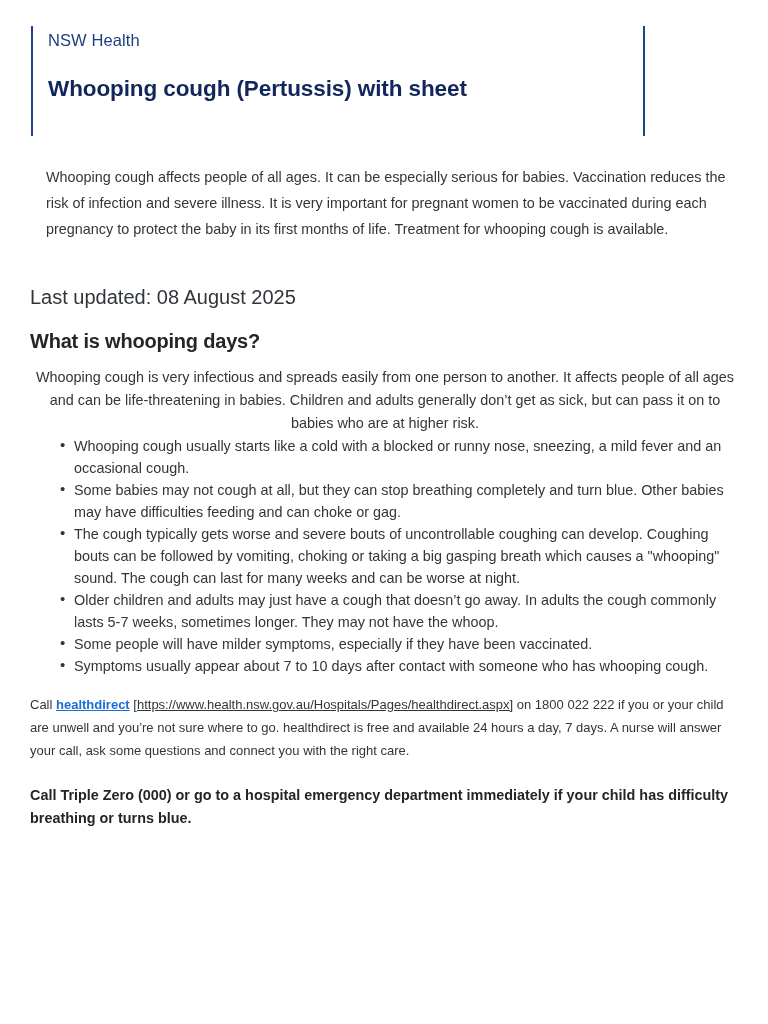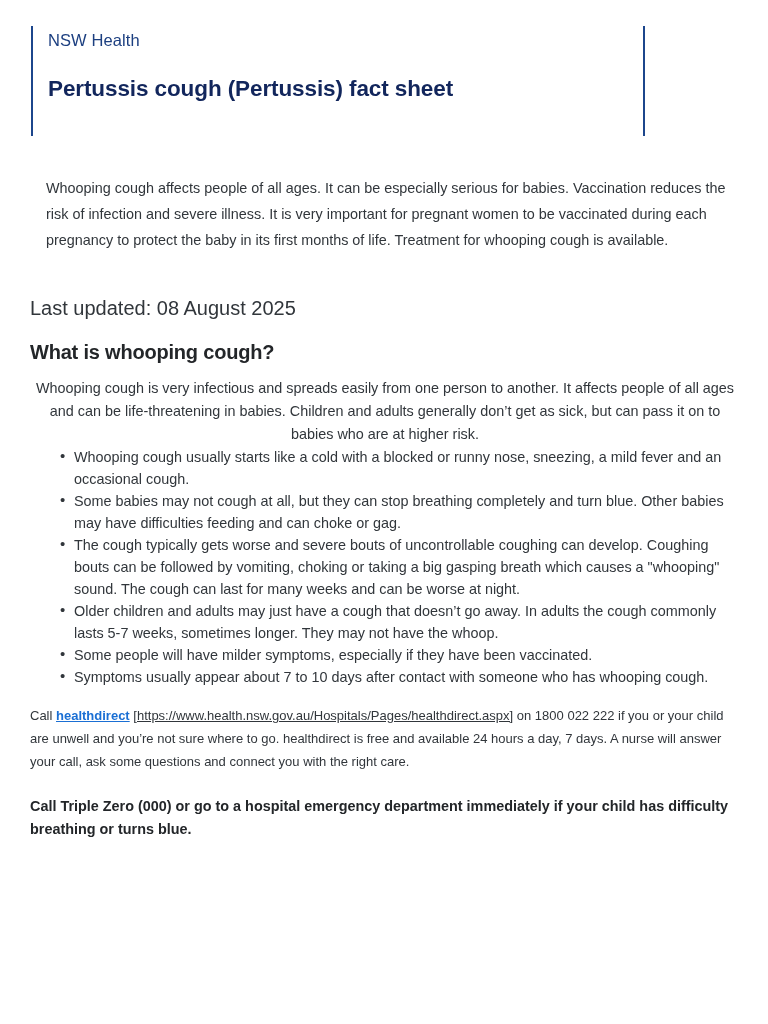--- a/index.html
+++ b/index.html
@@ -58,21 +58,21 @@
 
   
   .content {
     position: absolute;
     left: 30px;
     top: 160px;
     width: 710px;
   }
 
   .intro {
-    margin: 15px 0 0 16px;
+    margin: 4px 0 0 16px;
     width: 682px;
     font-size: 14.4px;
     line-height: 26px;
     color: #31363b;
   }
 
   .meta {
     margin-top: 44px;
     font-size: 20px;
     line-height: 22px;
@@ -146,31 +146,31 @@
   }
 </style>
 </head>
 <body>
 
 <div class="page">
 
   <div class="masthead">
     <div class="masthead-inner">
       <div class="brand">NSW Health</div>
-      <div class="doc-title">Pertussis cough (Pertussis) fact sheet</div>
+      <div class="doc-title">Whooping cough (Pertussis) with sheet</div>
     </div>
   </div>
 
   <div class="content">
 
     <p class="intro">Whooping cough affects people of all ages. It can be especially serious for babies. Vaccination reduces the risk of infection and severe illness. It is very important for pregnant women to be vaccinated during each pregnancy to protect the baby in its first months of life. Treatment for whooping cough is available.</p>
 
     <div class="meta">Last updated: 08 August 2025</div>
 
-    <h2 class="section-heading">What is whooping cough?</h2>
+    <h2 class="section-heading">What is whooping days?</h2>
     <p class="body-text tight">Whooping cough is very infectious and spreads easily from one person to another. It affects people of all ages and can be life-threatening in babies. Children and adults generally don’t get as sick, but can pass it on to babies who are at higher risk.</p>
 
     <ul class="bullets">
       <li>Whooping cough usually starts like a cold with a blocked or runny nose, sneezing, a mild fever and an occasional cough.</li>
       <li>Some babies may not cough at all, but they can stop breathing completely and turn blue. Other babies may have difficulties feeding and can choke or gag.</li>
       <li>The cough typically gets worse and severe bouts of uncontrollable coughing can develop. Coughing bouts can be followed by vomiting, choking or taking a big gasping breath which causes a "whooping" sound. The cough can last for many weeks and can be worse at night.</li>
       <li>Older children and adults may just have a cough that doesn’t go away. In adults the cough commonly lasts 5-7 weeks, sometimes longer. They may not have the whoop.</li>
       <li>Some people will have milder symptoms, especially if they have been vaccinated.</li>
       <li>Symptoms usually appear about 7 to 10 days after contact with someone who has whooping cough.</li>
     </ul>

